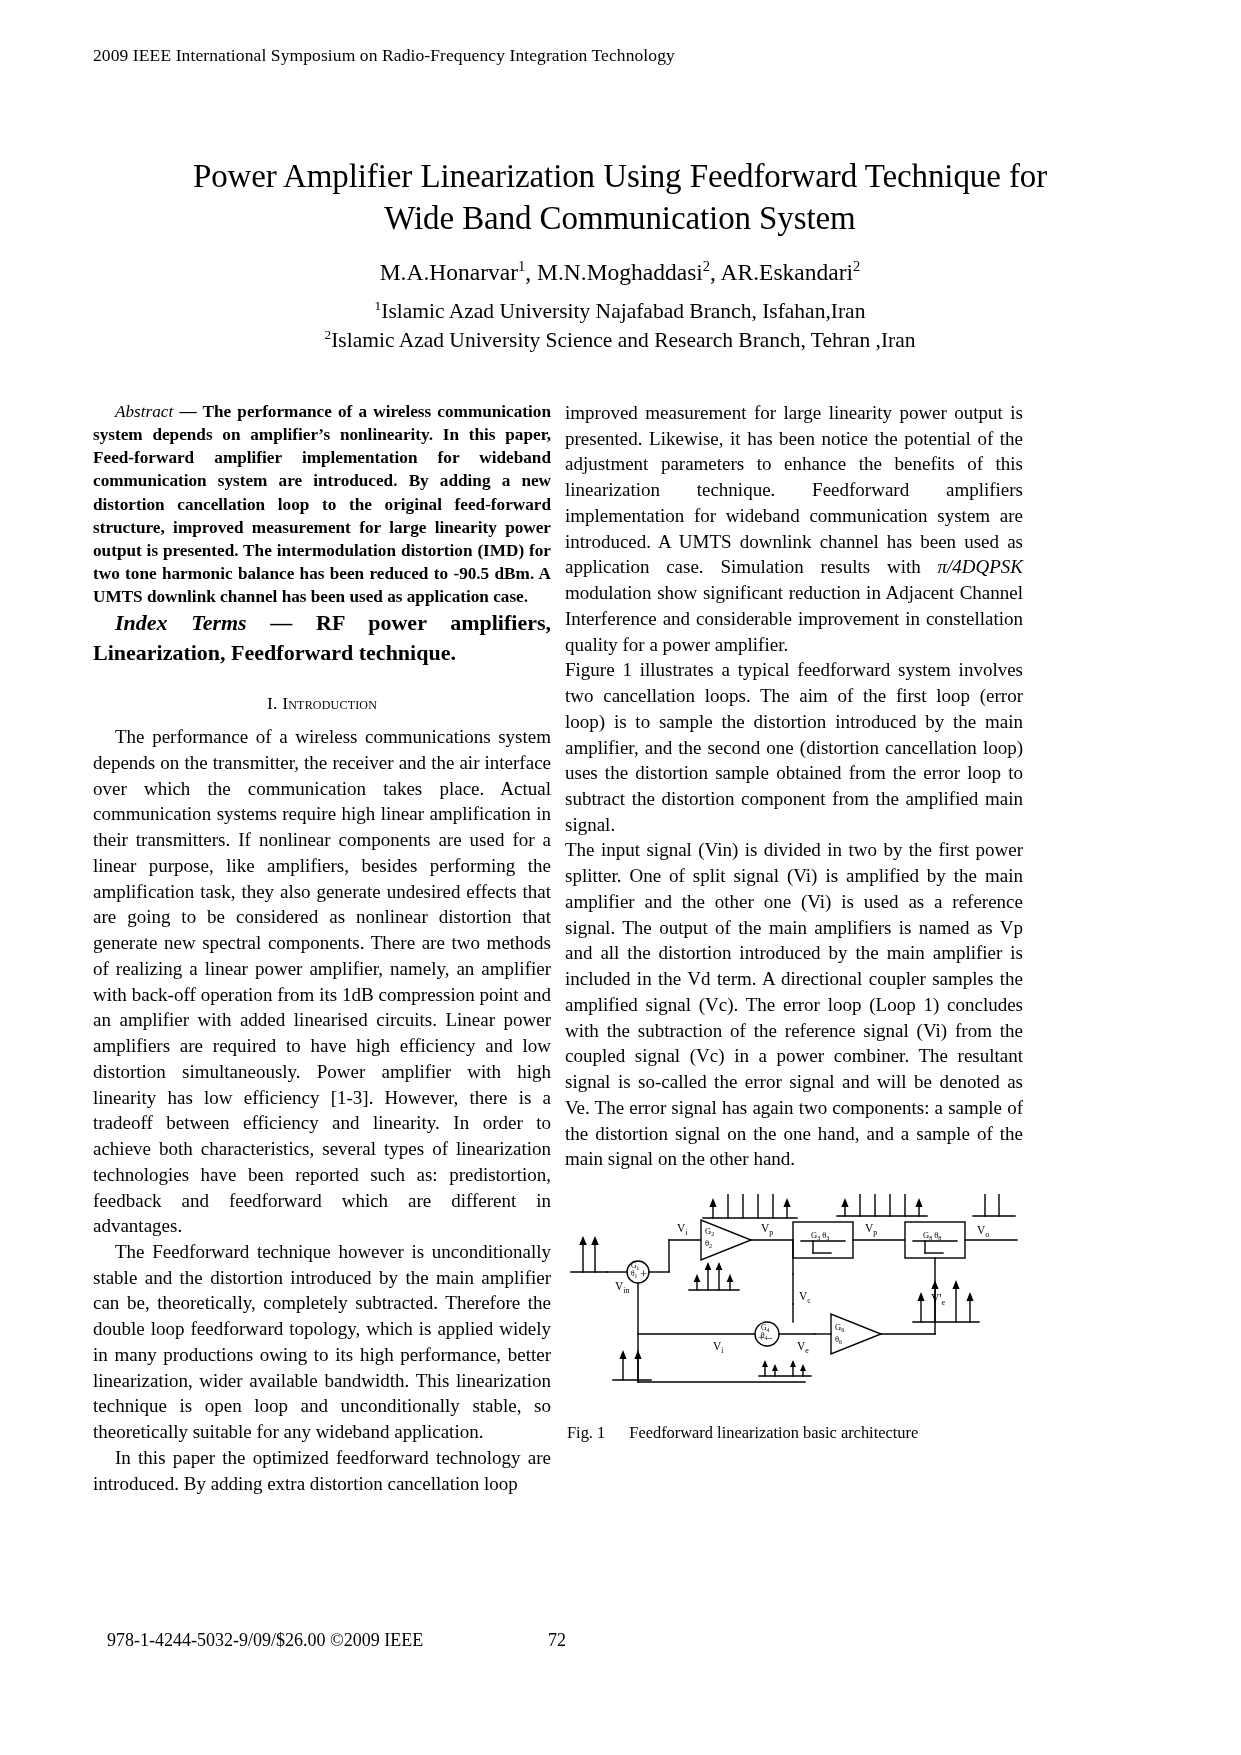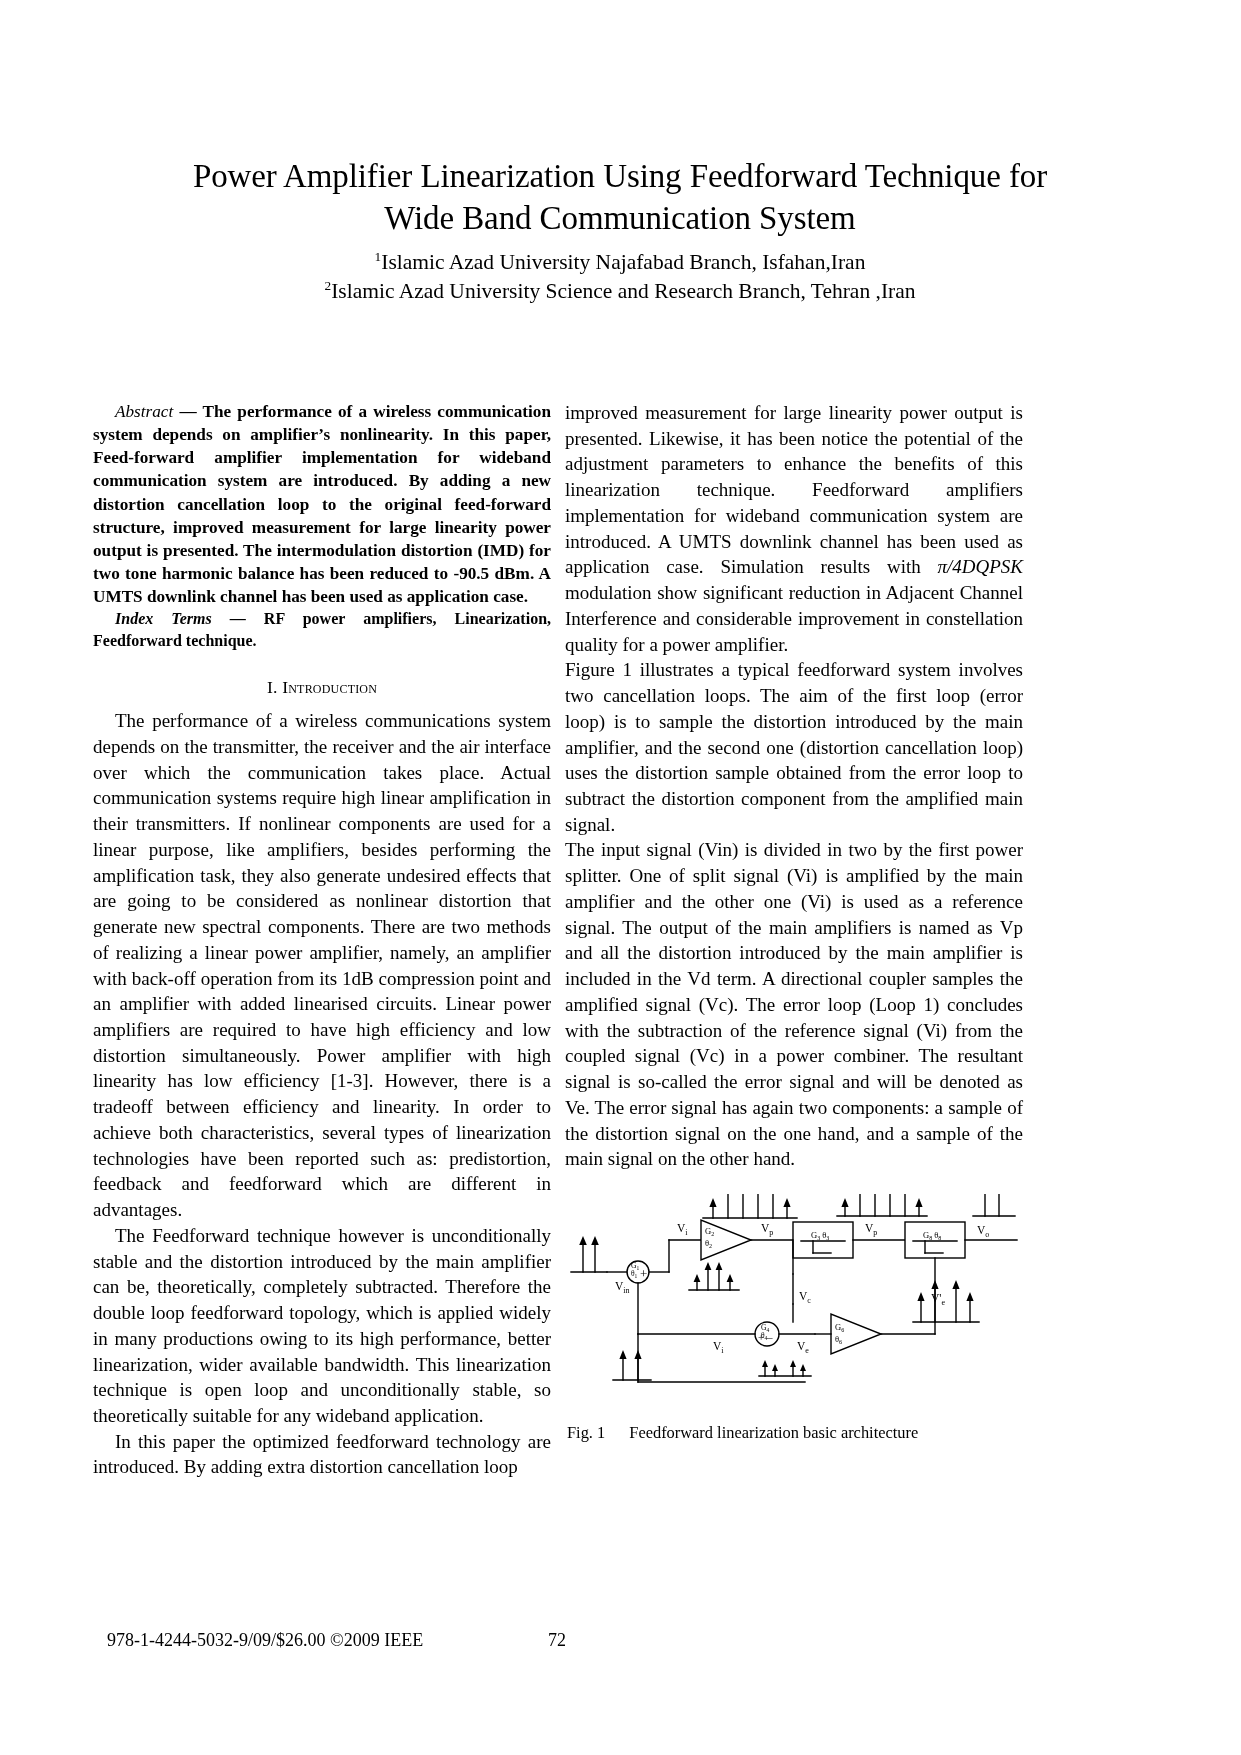--- a/index.html
+++ b/index.html
@@ -92,21 +92,21 @@
     font-size: 17.2px;
     line-height: 1.345;
     text-align: justify;
   }
   .abstract-lead {
     font-style: italic;
     font-weight: normal;
   }
   .idx-p {
     font-weight: bold;
-    font-size: 16px;
+    font-size: 22px;
     line-height: 1.345;
     text-align: justify;
     text-indent: 22px;
   }
   .idx-lead {
     font-style: italic;
     font-weight: bold;
   }
   .sec-head {
     text-align: center;
@@ -139,26 +139,28 @@
   }
   .footer .isbn { position: absolute; left: 14px; top: 0; white-space: nowrap; }
   .footer .pageno { position: absolute; left: 455px; top: 0; }
   svg { display: block; }
 </style>
 </head>
 <body>
 
 <div class="page">
 
+  <div class="running-head">2009 IEEE International Symposium on Radio-Frequency Integration Technology</div>
 
   <div class="title-block">
     <div class="paper-title">
       <span>Power Amplifier Linearization Using Feedforward Technique for</span><br>
       <span>Wide Band Communication System</span>
     </div>
+    <div class="authors"><span>M.A.Honarvar</span><sup>1</sup><span>, M.N.Moghaddasi</span><sup>2</sup><span>, AR.Eskandari</span><sup>2</sup></div>
     <div class="affils"><sup>1</sup><span>Islamic Azad University Najafabad Branch, Isfahan,Iran</span></div>
     <div class="affils" style="margin-top:0"><sup>2</sup><span>Islamic Azad University Science and Research Branch, Tehran ,Iran</span></div>
   </div>
 
   <div class="columns">
 
     <div class="col col-left">
 
       <p class="abstract-p">
         <span style="display:inline-block;width:22px"></span><span class="abstract-lead">Abstract</span>

